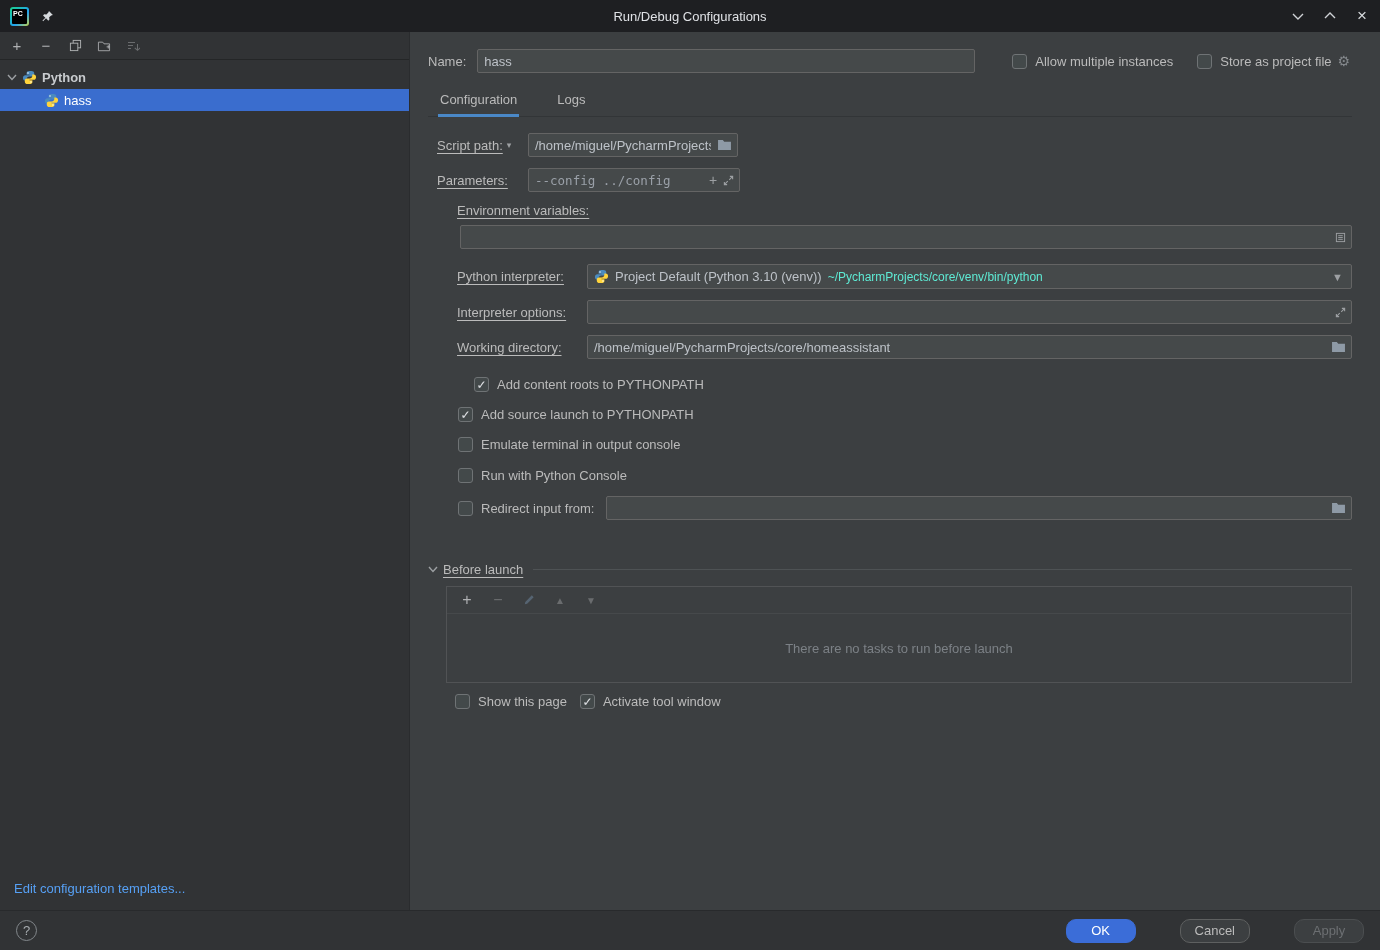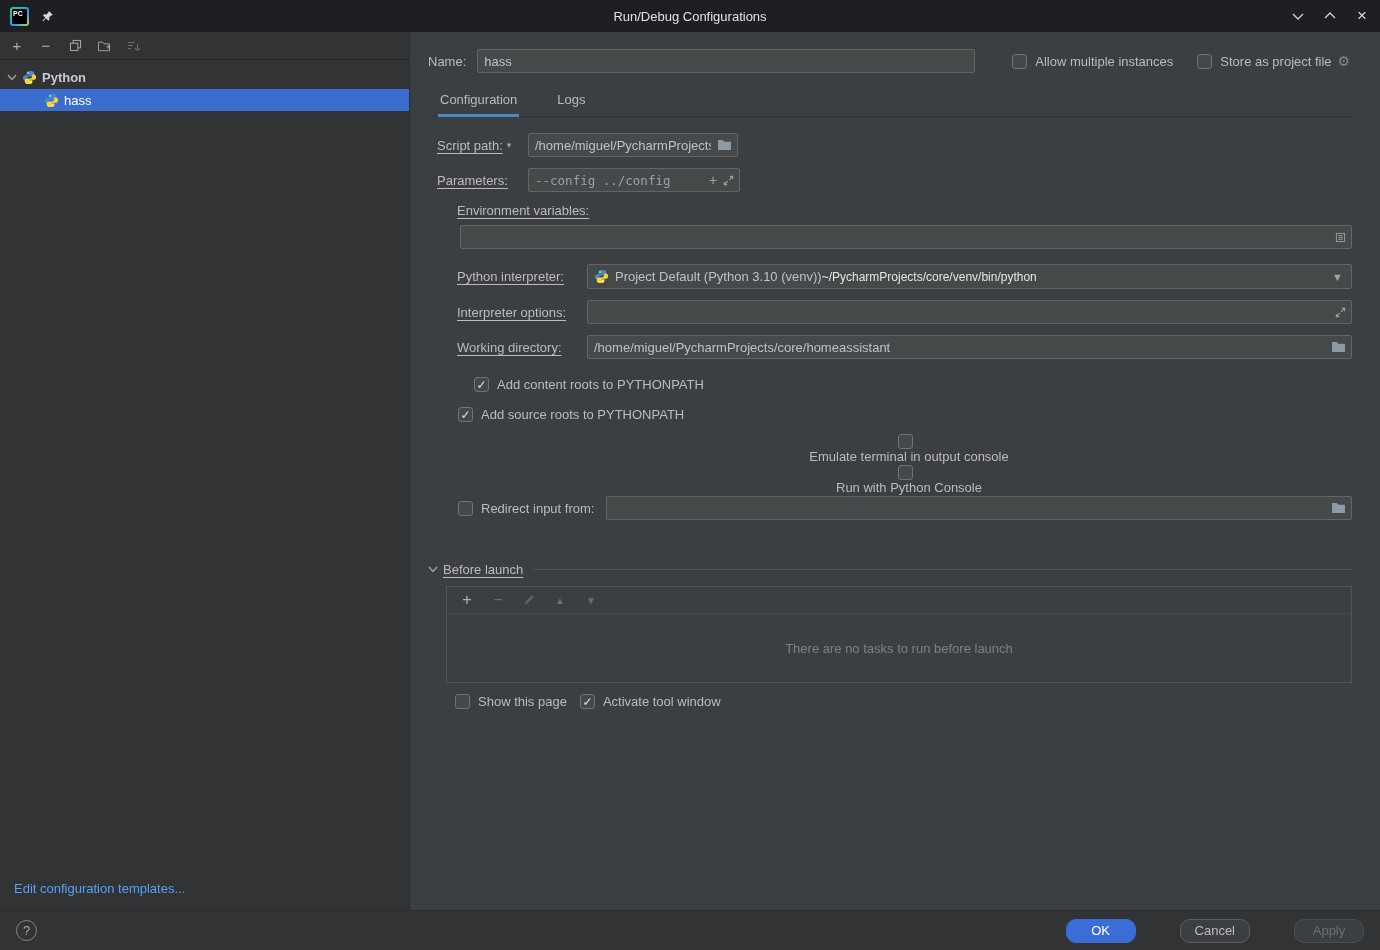--- a/index.html
+++ b/index.html
@@ -114,25 +114,25 @@
   .env-lbl-row { margin-bottom:7px; }
   .env-input-row { display:flex; margin:0 0 15px 3px; }
   .lab-row { display:flex; align-items:center; margin-bottom:11px; }
   .lab-row .lab { width:130px; flex:0 0 130px; }
 
   .combo {
     flex:1; display:flex; align-items:center; height:25px; background:#45494a;
     border:1px solid #646464; border-radius:2px; padding:0 8px 0 6px; cursor:pointer;
   }
   .combo .val { color:#bdc2c8; margin-left:6px; white-space:nowrap; }
-  .combo .hint { color:#e5e5e5; font-size:12px; white-space:nowrap; overflow:hidden; text-overflow:ellipsis; }
+  .combo .hint { color:#5eead4; font-size:12px; margin-left:6px; white-space:nowrap; overflow:hidden; text-overflow:ellipsis; }
   .combo .dd { margin-left:auto; color:#9da0a3; font-size:11px; padding-left:8px; }
 
   .cb-row { display:flex; align-items:center; margin:0 0 9px 30px; height:21px; }
-  .exec-block .cb-row { margin-bottom:10px;flex-direction:column; }
+  .exec-block .cb-row { margin-bottom:10px; }
   .redirect-row { display:flex; align-items:center; margin:0 0 0 30px; }
   .redirect-row .field { flex:1; margin-left:12px; }
 
   
   .before-hdr { display:flex; align-items:center; margin:42px 0 0 0; cursor:pointer; }
   .before-hdr .chev { margin-right:5px; display:flex; }
   .before-hdr .rule { flex:1; height:1px; background:#4e5254; margin-left:10px; }
   .bl-box {
     margin:9px 0 0 18px; border:1px solid #515355; height:97px;
     display:flex; flex-direction:column; background:#3c3f41;
@@ -370,21 +370,21 @@
           </div>
         </div>
       </div>
 
       <div class="cb-row" style="margin-top:15px;padding-left:16px;">
         <span class="cb checked"></span>
         <span class="cb-label">Add content roots to PYTHONPATH</span>
       </div>
       <div class="cb-row">
         <span class="cb checked"></span>
-        <span class="cb-label">Add source roots to PYTHONPATH</span>
+        <span class="cb-label">Add source launch to PYTHONPATH</span>
       </div>
 
 
       <div class="exec-block">
         <div class="cb-row">
           <span class="cb"></span>
           <span class="cb-label">Emulate terminal in output console</span>
         </div>
         <div class="cb-row">
           <span class="cb"></span>

